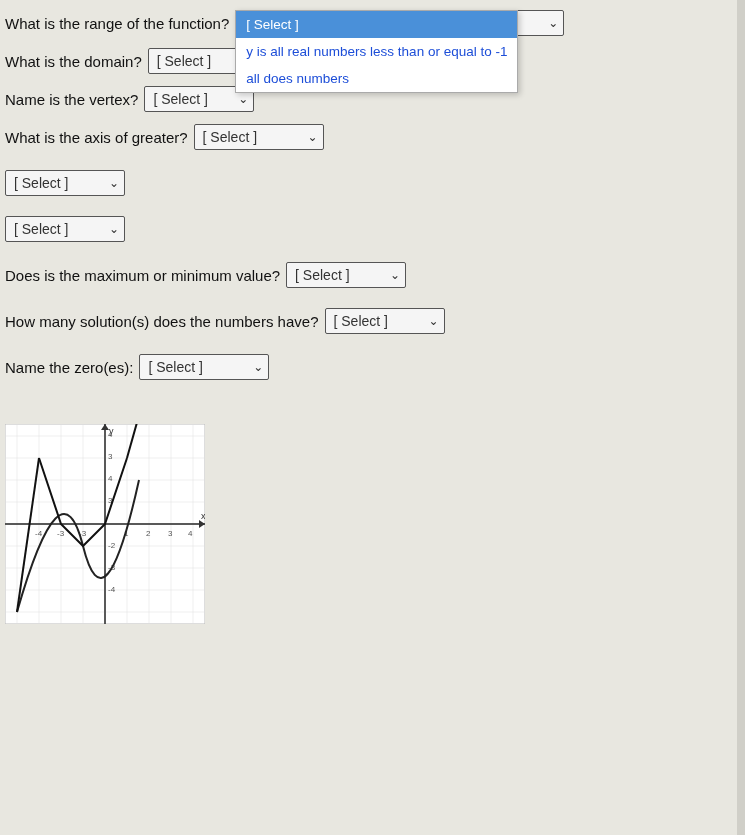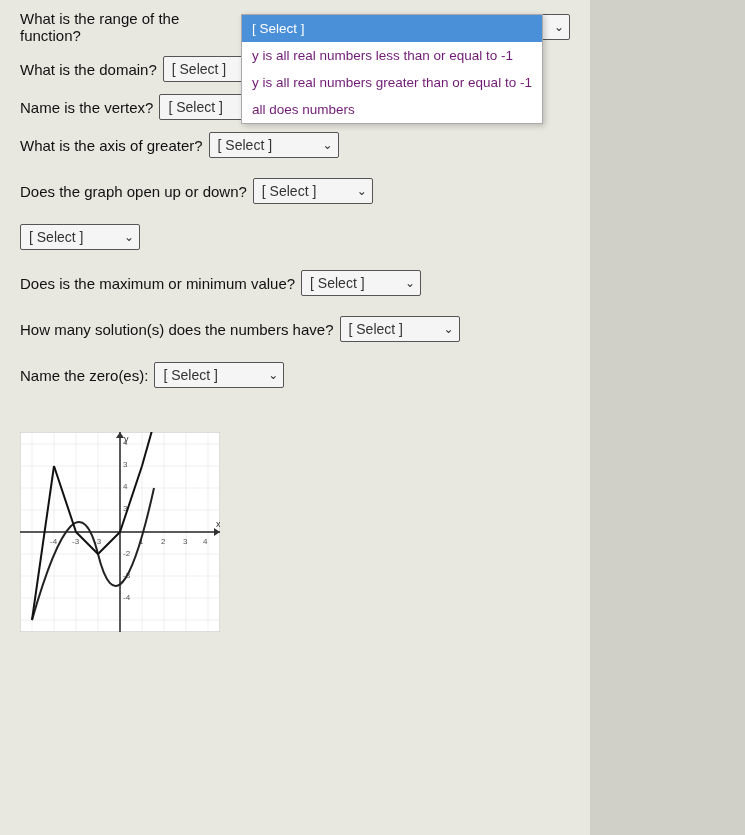--- a/index.html
+++ b/index.html
@@ -9,23 +9,23 @@
       font-family: Arial, sans-serif;
       font-size: 14px;
       color: #111;
       width: 745px;
       min-height: 835px;
       overflow-x: hidden;
     }
 
     .page {
       background: #e8e7e0;
-      width: 590px;
+      width: 737px;
       min-height: 835px;
-      padding: 10px 20px 20px 20px;
+      padding: 10px 20px 20px 5px;
       position: relative;
     }
 
     .question-row {
       display: flex;
       align-items: center;
       margin-bottom: 12px;
       flex-wrap: wrap;
       position: relative;
     }
@@ -74,21 +74,21 @@
       background: white;
       border: 1.5px solid #aaa;
       min-width: 280px;
       box-shadow: 2px 2px 6px rgba(0,0,0,0.2);
     }
 
     .dropdown-item {
       padding: 6px 10px;
       font-size: 13.5px;
       cursor: pointer;
-      color: #701a75;
+      color: #1d4ed8;
     }
 
     .dropdown-item.highlighted {
       background: #4a90d9;
       color: white;
     }
 
     
     .range-row {
       position: relative;
@@ -126,21 +126,20 @@
           <option>[ Select ]</option>
           <option>y is all real numbers less than or equal to -1</option>
           <option>y is all real numbers greater than or equal to -1</option>
           <option>all real numbers</option>
         </select>
         <span class="chevron">⌄</span>
 
         <div class="dropdown-open">
           <div class="dropdown-item highlighted">[ Select ]</div>
           <div class="dropdown-item">y is all real numbers less than or equal to -1</div>
-          <div class="dropdown-item">y is all real numbers greater than or equal to -1</div>
           <div class="dropdown-item">all does numbers</div>
         </div>
       </div>
     </div>
   </div>
 
   <div class="question-row">
     <span class="question-label">What is the domain?</span>
     <div class="select-wrapper">
       <select class="select-box">
@@ -166,21 +165,20 @@
       <select class="select-box" style="min-width:130px;">
         <option>[ Select ]</option>
       </select>
       <span class="chevron">⌄</span>
     </div>
   </div>
 
   <div style="height:8px;"></div>
 
   <div class="question-row">
-    <span class="question-label">Does the graph open up or down?</span>
     <div class="select-wrapper">
       <select class="select-box" style="min-width:120px;">
         <option>[ Select ]</option>
       </select>
       <span class="chevron">⌄</span>
     </div>
   </div>
 
   <div style="height:8px;"></div>
 

